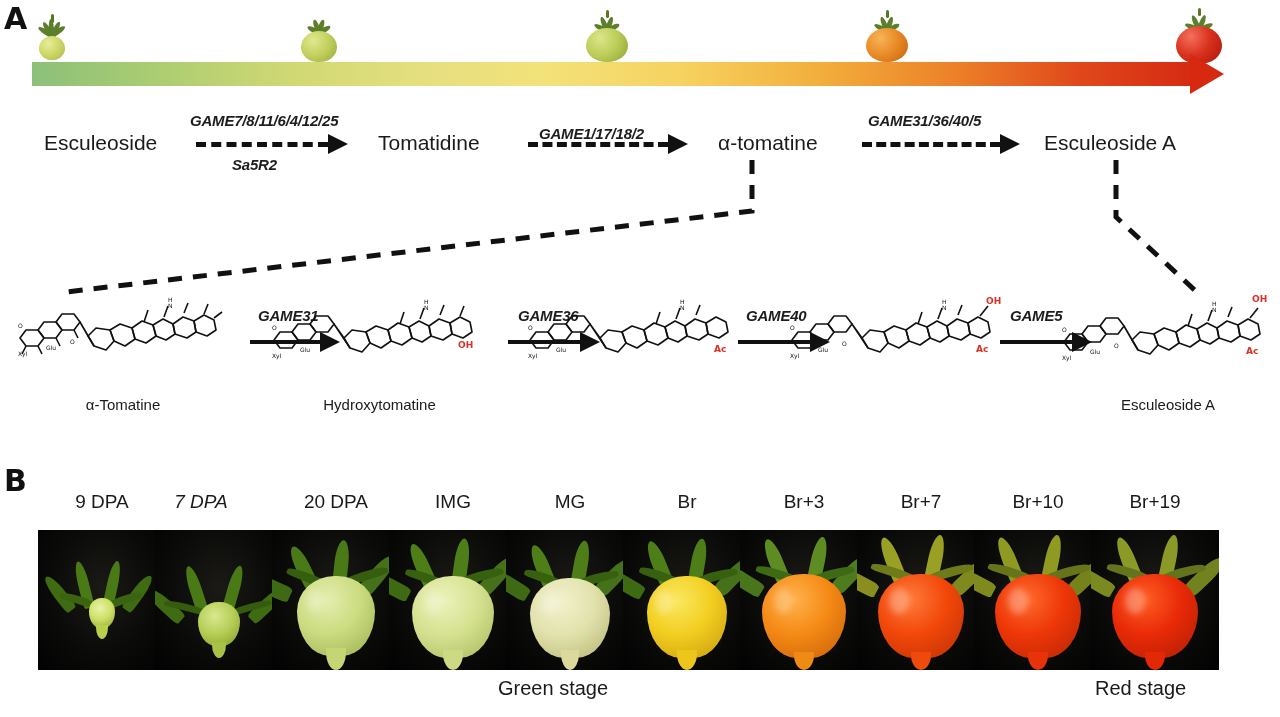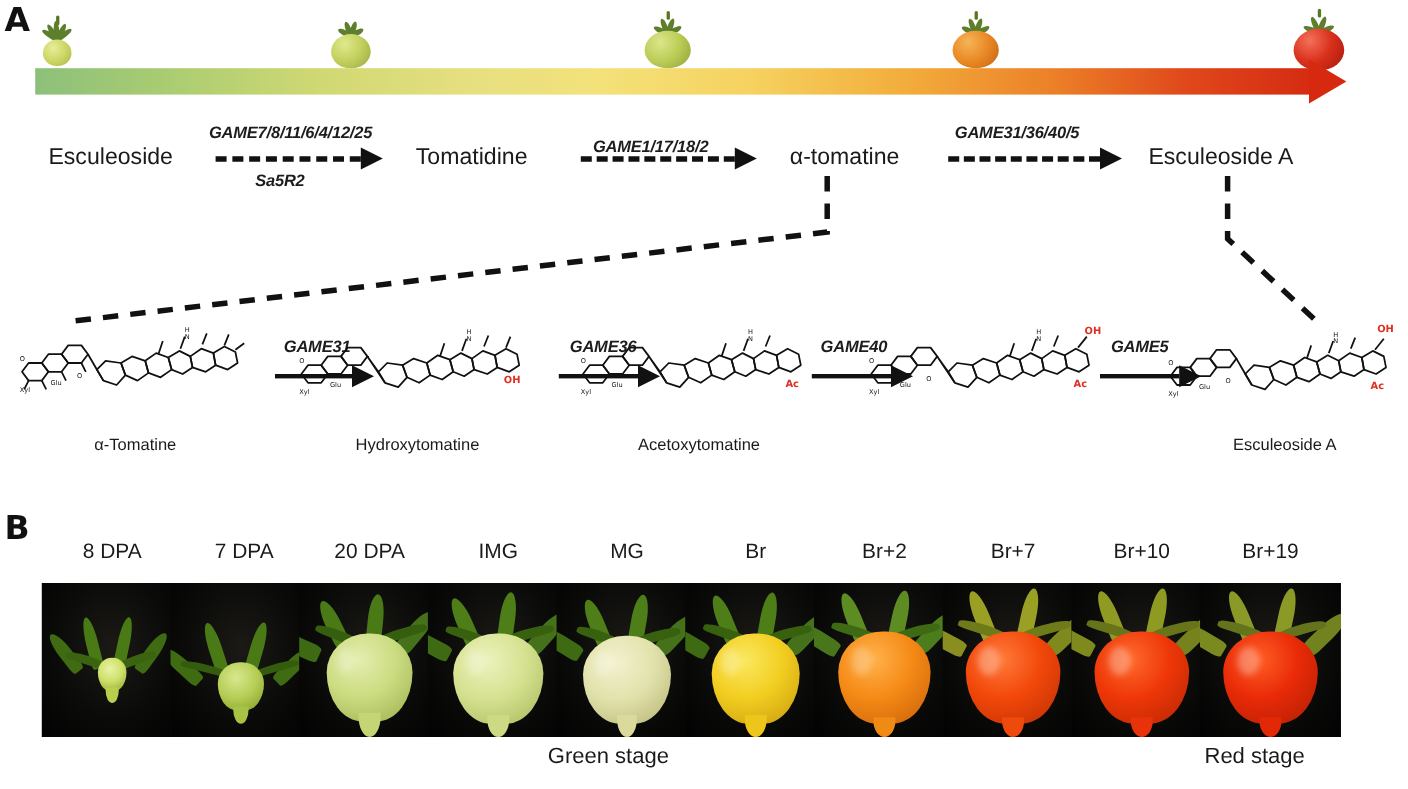--- a/index.html
+++ b/index.html
@@ -380,21 +380,20 @@
       <g stroke="none" font-family="DejaVu Sans, sans-serif" font-size="6">
         <text x="0" y="44" fill="#111">O</text>
           <text x="0" y="72" fill="#111">Xyl</text>
         <text x="28" y="66" fill="#111">Glu</text>
           <text x="52" y="60" fill="#111">O</text>
         <text x="152" y="18" fill="#111">H</text>
           <text x="152" y="24" fill="#111">N</text>
         <text x="186" y="66" fill="#e03024" font-size="9" font-weight="bold">Ac</text>
       </g>
     </svg>
-    <div class="structure-label" style="left:0; top:110px; width:215px;">Acetoxytomatine</div>
   </div>
 
   <div class="gene-label" style="left:746px; top:308px;">GAME40</div>
   <div class="solid-arrow" style="left:738px; top:336px; width:92px;">
     <div class="line" style="width:72px;"></div>
     <div class="tip" style="left:72px;"></div>
   </div>
 
   <div class="structure-cell" style="left:790px; top:280px; width:215px; height:108px;">
     <svg width="215" height="108" viewBox="0 0 215 108">
@@ -456,27 +455,27 @@
           <text x="150" y="32" fill="#111">N</text>
         <text x="190" y="22" fill="#e03024" font-size="9" font-weight="bold">OH</text>
         <text x="184" y="74" fill="#e03024" font-size="9" font-weight="bold">Ac</text>
       </g>
     </svg>
     <div class="structure-label" style="left:0; top:116px; width:212px;">Esculeoside A</div>
   </div>
 
   <div id="panel-b-letter" class="panel-letter">B</div>
 
-  <div class="stage-label" style="left:38px;  top:492px; width:128px;">8 DPA</div>
-  <div class="stage-label" style="left:158px; top:492px; width:128px;">7 DPA</div>
+  <div class="stage-label" style="left:38px;  top:492px; width:128px;">9 DPA</div>
+  <div class="stage-label" style="left:137px; top:492px; width:128px;font-style:italic;">7 DPA</div>
   <div class="stage-label" style="left:272px; top:492px; width:128px;">20 DPA</div>
   <div class="stage-label" style="left:389px; top:492px; width:128px;">IMG</div>
   <div class="stage-label" style="left:506px; top:492px; width:128px;">MG</div>
   <div class="stage-label" style="left:623px; top:492px; width:128px;">Br</div>
-  <div class="stage-label" style="left:740px; top:492px; width:128px;">Br+2</div>
+  <div class="stage-label" style="left:740px; top:492px; width:128px;">Br+3</div>
   <div class="stage-label" style="left:857px; top:492px; width:128px;">Br+7</div>
   <div class="stage-label" style="left:974px; top:492px; width:128px;">Br+10</div>
   <div class="stage-label" style="left:1091px; top:492px; width:128px;">Br+19</div>
 
   <div class="fruit-photo" style="left:38px; top:530px; width:128px; height:140px;">
     <div class="vignette"></div>
     <div class="sep" style="left:28px; top:38px; width:12px; height:42px; background:#3f6b12; transform:rotate(-38deg);"></div>
     <div class="sep" style="left:46px; top:30px; width:11px; height:48px; background:#4a7a16; transform:rotate(-14deg);"></div>
     <div class="sep" style="left:64px; top:30px; width:11px; height:48px; background:#4a7a16; transform:rotate(12deg);"></div>
     <div class="sep" style="left:82px; top:38px; width:12px; height:42px; background:#3f6b12; transform:rotate(36deg);"></div>

